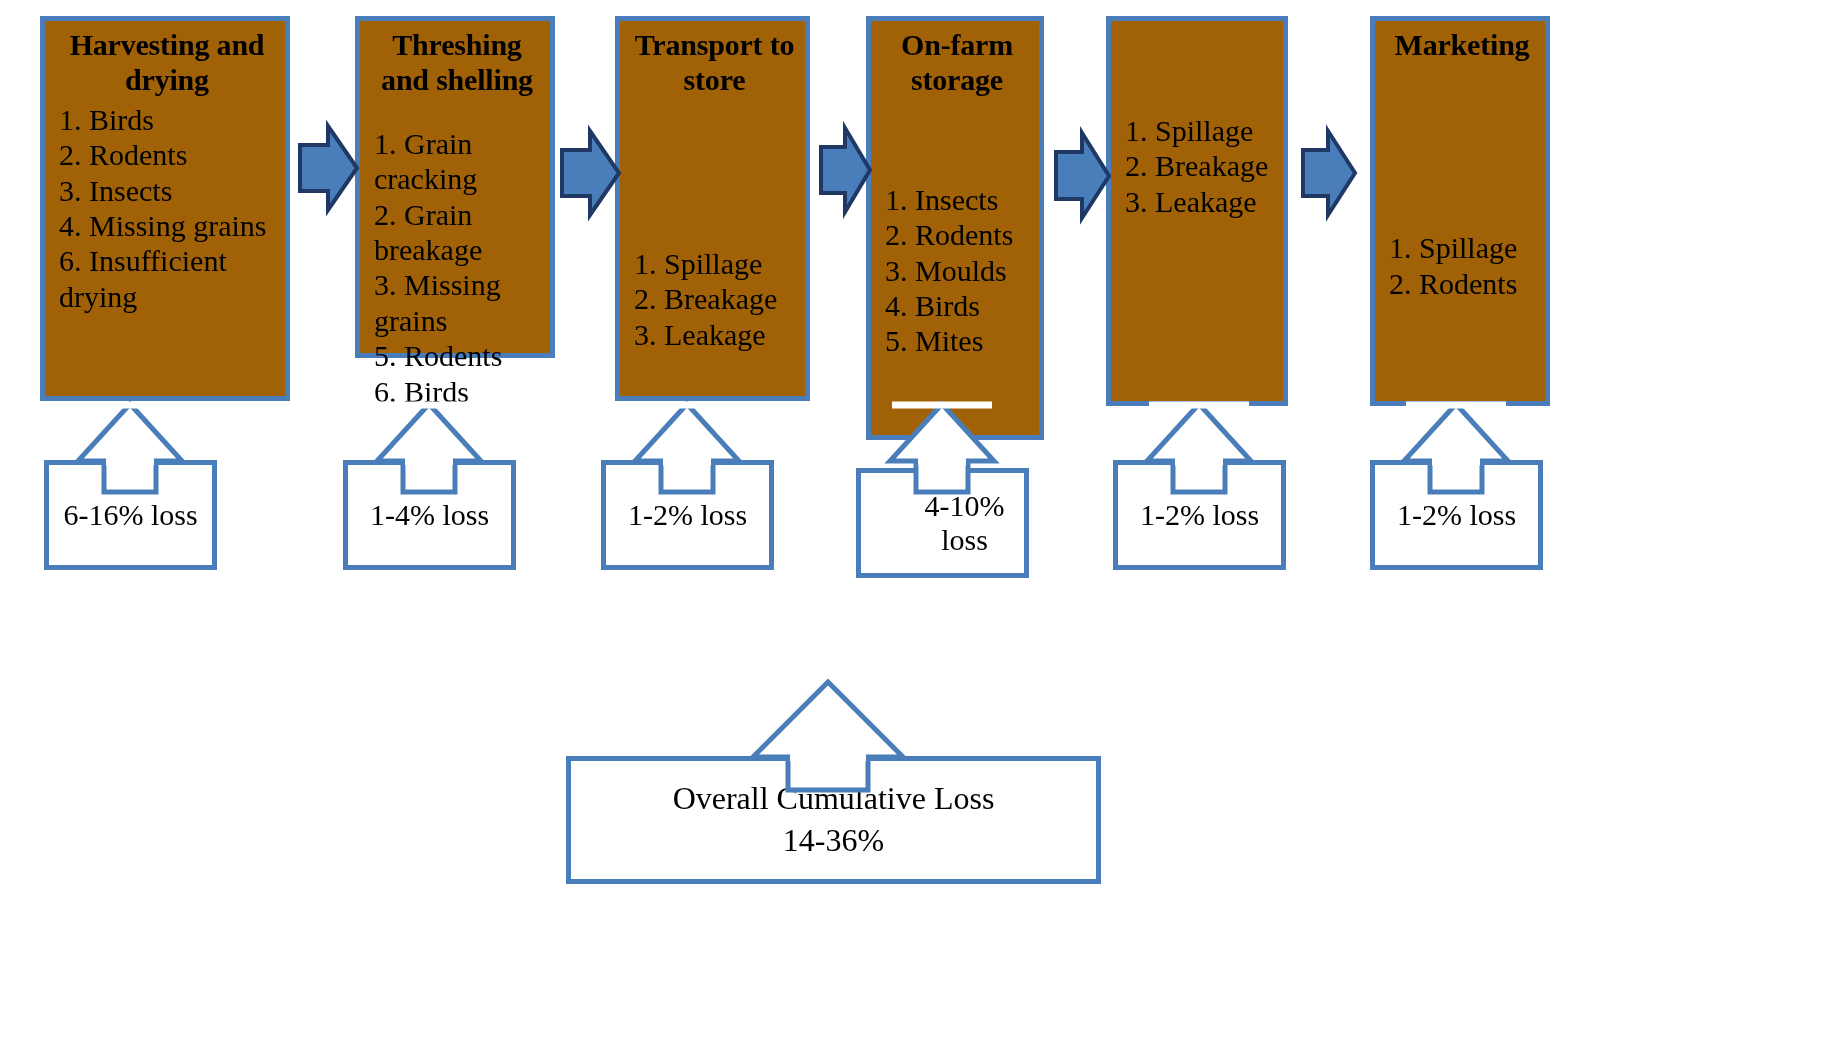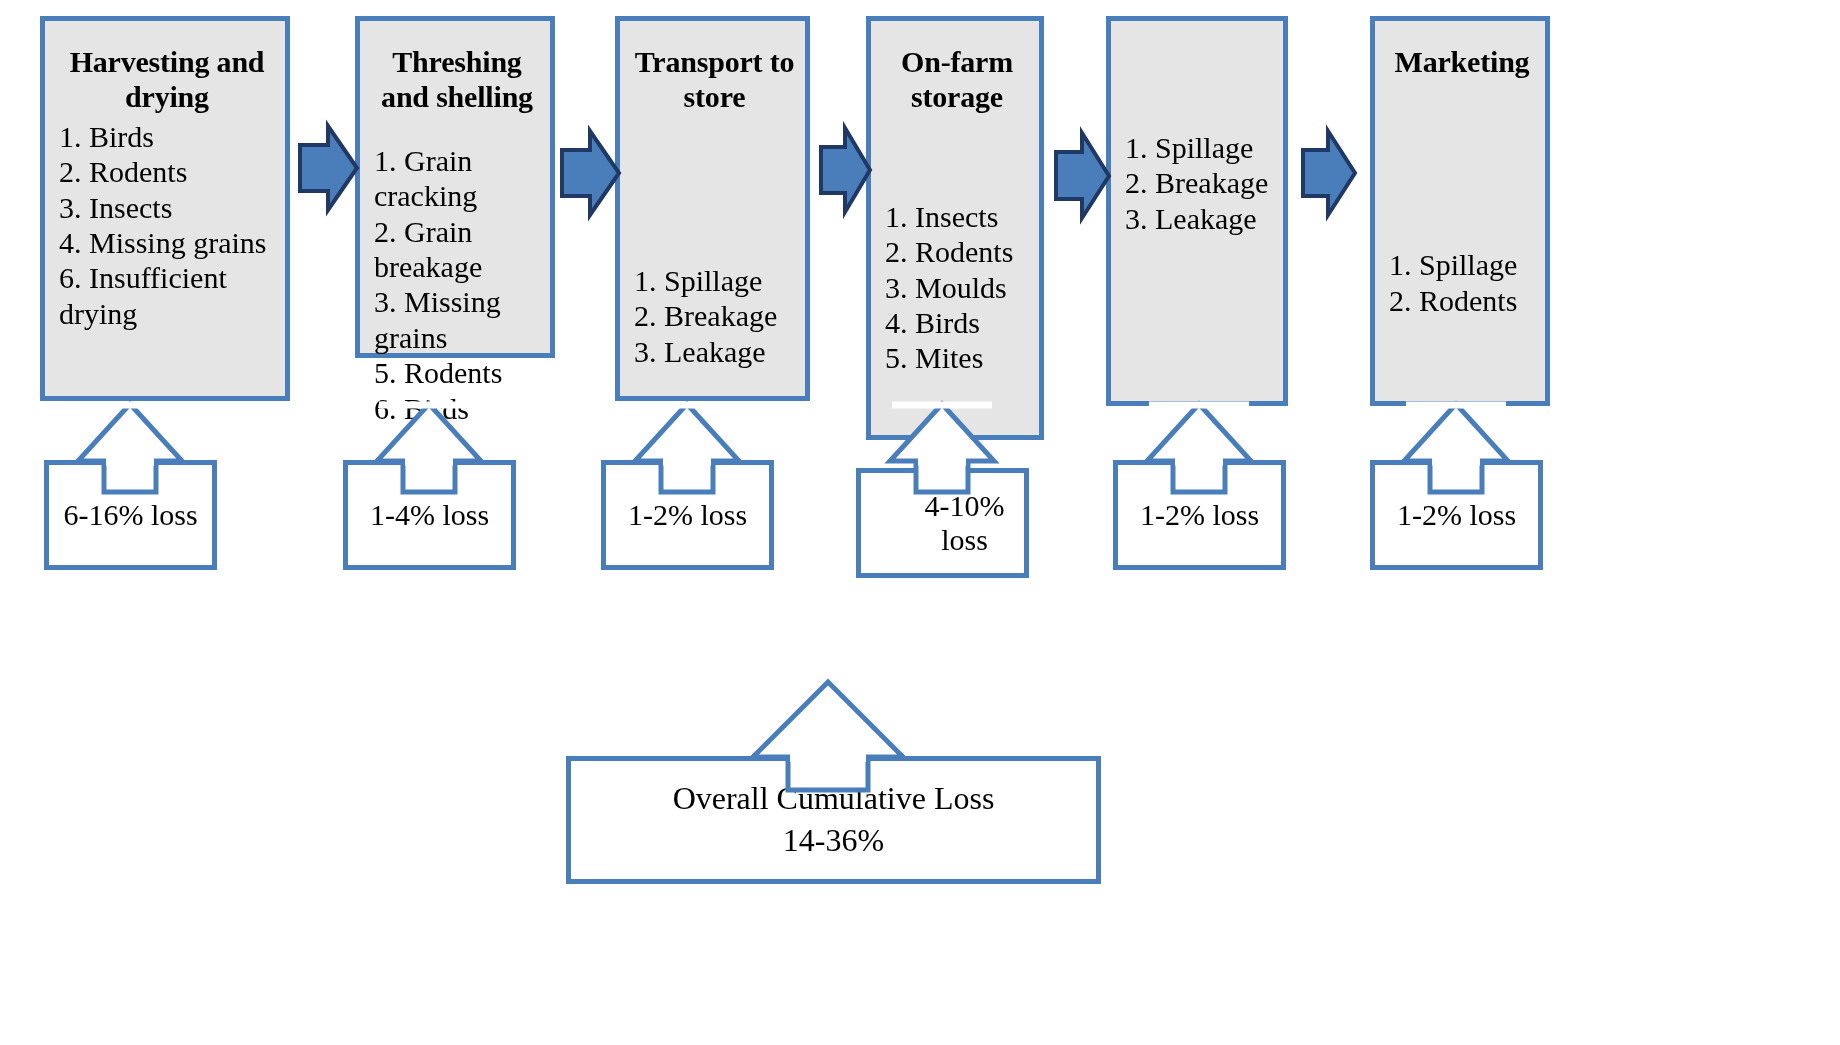--- a/index.html
+++ b/index.html
@@ -22,22 +22,22 @@
     left: 0; top: 0;
     width: 1840px;
     height: 1045px;
   }
 
   
   .stage-box {
     position: absolute;
     box-sizing: border-box;
     border: 5px solid #4a7ebb;
-    background: #e5e5e5;
-    padding: 17px 10px 0 14px;
+    background: #a16207;
+    padding: 0 10px 0 14px;
   }
   .stage-title {
     font-weight: bold;
     font-size: 30px;
     line-height: 1.18;
     text-align: center;
     margin: 6px 0 0 0;
     letter-spacing: -0.2px;
   }
   .stage-list {

